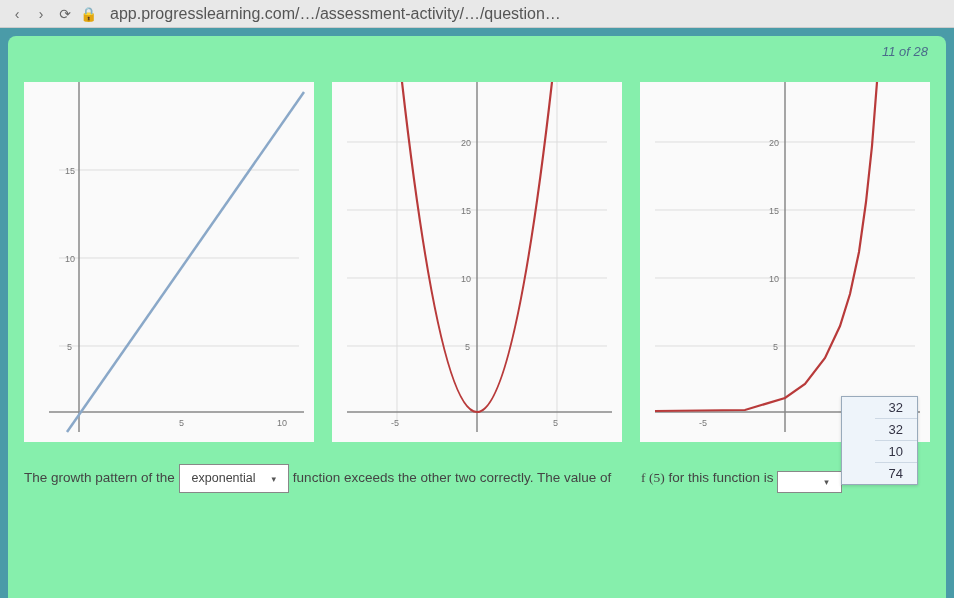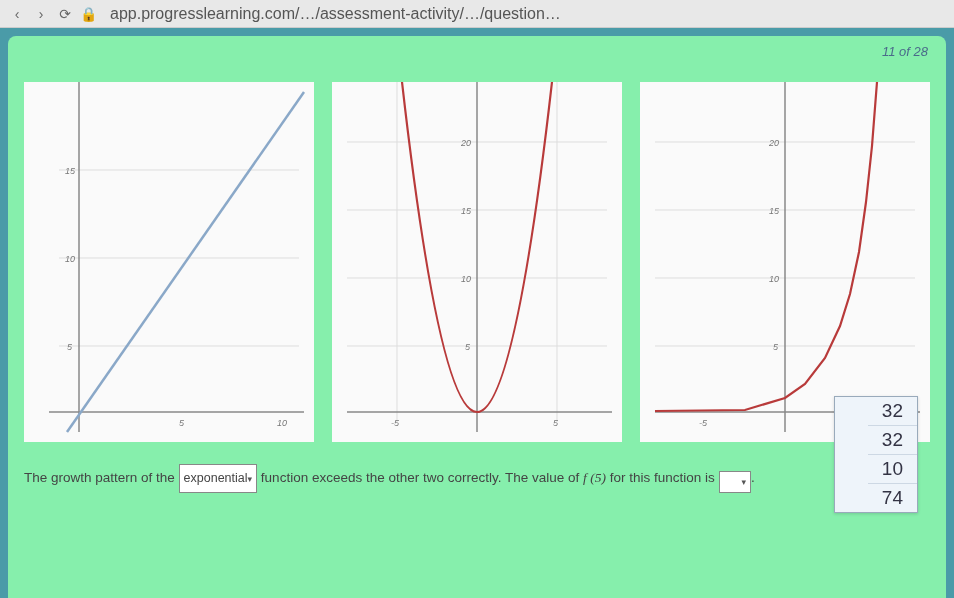--- a/index.html
+++ b/index.html
@@ -53,67 +53,66 @@
       display: flex;
       gap: 18px;
       margin-top: 34px;
       height: 360px;
       position: relative;
     }
     .chart {
       flex: 1;
       position: relative;
       background: #fafafa;
-      font-style: italic;
     }
     svg { width: 100%; height: 100%; display: block; }
     .axis { stroke: #888; stroke-width: 1.5; }
     .grid { stroke: #ddd; stroke-width: 1; }
     .curve-blue { stroke: #8aa8c8; stroke-width: 2.5; fill: none; }
     .curve-red { stroke: #b83a3a; stroke-width: 2.2; fill: none; }
     .tick-label { font-size: 9px; fill: #777; }
 
     .dropdown-float {
       position: absolute;
       right: 28px;
       top: 360px;
       background: #eef4fa;
       border: 1px solid #9ab;
-      font-size: 19px;
+      font-size: 13px;
       color: #334;
       z-index: 10;
       box-shadow: 0 1px 3px rgba(0,0,0,0.15);
       padding-left: 33px;
     }
     .dropdown-float div {
       padding: 3px 14px;
       border-bottom: 1px solid #cdd8e4;
     }
     .dropdown-float div:last-child { border-bottom: none; }
 
     .question-area {
       margin-top: 22px;
       font-size: 13.5px;
       color: #444;
       line-height: 2;
     }
     .inline-select {
       border: 1.5px solid #888;
-      padding: 1px 4px;
+      padding: 1px 12px;
       font-size: 12.5px;
       background: #fff;
       display: inline-flex;
       align-items: center;
-      gap: 0;
+      gap: 16px;
     }
     .caret {
       font-size: 9px;
       color: #555;
     }
-    .fx { font-style: italic; font-family: 'Times New Roman', serif; }
+    .fx { font-family: 'Times New Roman', serif; margin-left: 26px; }
   </style>
 </head>
 <body>
 
 <div class="browser-bar">
   <div class="nav-btn">‹</div>
   <div class="nav-btn">›</div>
   <div class="nav-btn">⟳</div>
   <div class="nav-btn">🔒</div>
   <div class="url-area">app.progresslearning.com/…/assessment-activity/…/question…</div>

